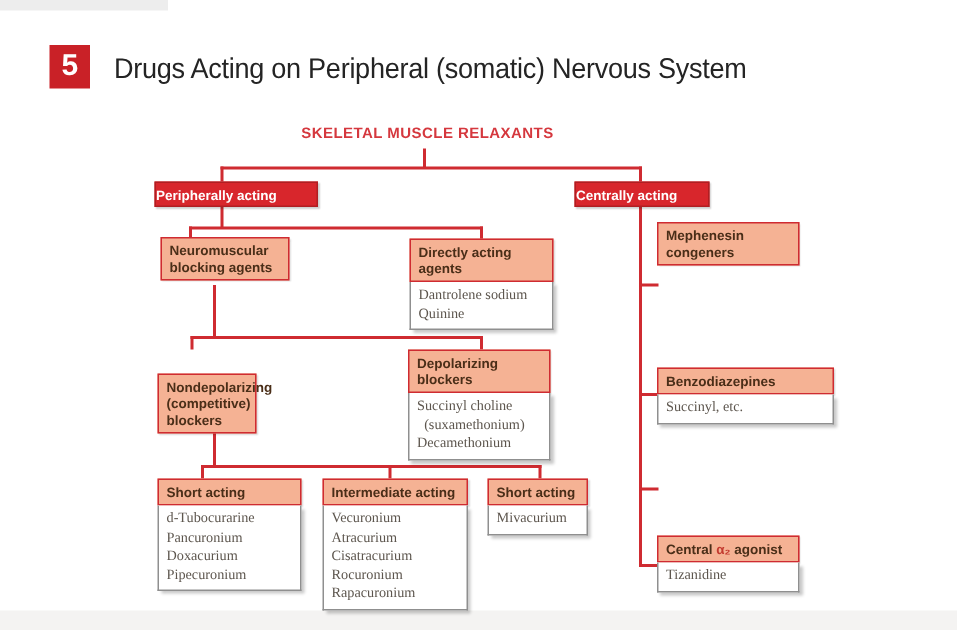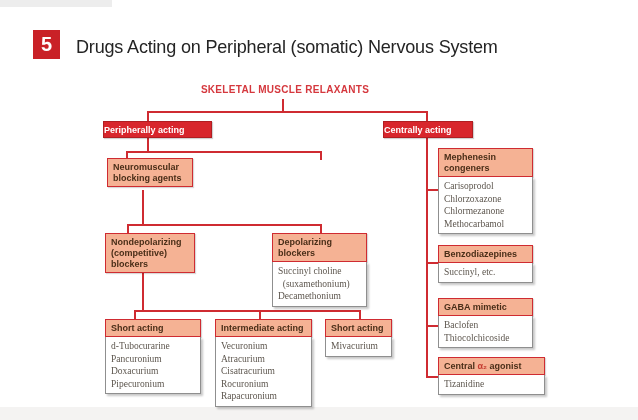--- a/index.html
+++ b/index.html
@@ -92,26 +92,32 @@
     <span>Peripherally acting</span>
   </div>
   <div class="red-node" style="left:383px;top:121px;width:90px;">
     <span>Centrally acting</span>
   </div>
 
   <div class="standalone" style="left:107px;top:158px;width:86px;border-radius:11px;">
     <div class="hdr">Neuromuscular
 blocking agents</div>
   </div>
-  <div class="standalone" style="left:105px;top:233px;width:90px;">
+  <div class="standalone" style="left:105px;top:249px;width:66px;">
     <div class="hdr">Nondepolarizing
 (competitive)
 blockers</div>
   </div>
 
+  <div class="group" style="left:273px;top:159px;width:96px;">
+    <div class="hdr">Directly acting
+agents</div>
+    <div class="list">Dantrolene sodium
+Quinine</div>
+  </div>
 
   <div class="group" style="left:272px;top:233px;width:95px;">
     <div class="hdr">Depolarizing
 blockers</div>
     <div class="list">Succinyl choline
   (suxamethonium)
 Decamethonium</div>
   </div>
 
   <div class="group" style="left:105px;top:319px;width:96px;">
@@ -132,35 +138,26 @@
   </div>
 
   <div class="group" style="left:325px;top:319px;width:67px;">
     <div class="hdr">Short acting</div>
     <div class="list">Mivacurium</div>
   </div>
 
   <div class="group" style="left:438px;top:148px;width:95px;">
     <div class="hdr">Mephenesin
 congeners</div>
-    <div class="list">Carisoprodol
-Chlorzoxazone
-Chlormezanone
-Methocarbamol</div>
   </div>
 
-  <div class="group" style="left:438px;top:245px;width:95px;">
+  <div class="group" style="left:438px;top:245px;width:118px;">
     <div class="hdr">Benzodiazepines</div>
     <div class="list">Succinyl, etc.</div>
   </div>
 
-  <div class="group" style="left:438px;top:298px;width:95px;">
-    <div class="hdr">GABA mimetic</div>
-    <div class="list">Baclofen
-Thiocolchicoside</div>
-  </div>
 
-  <div class="group" style="left:438px;top:357px;width:107px;">
+  <div class="group" style="left:438px;top:357px;width:95px;">
     <div class="hdr"><span>Central </span><span class="alpha-red">α₂</span><span> agonist</span></div>
     <div class="list">Tizanidine</div>
   </div>
 
 </div>
 
 </body></html>

